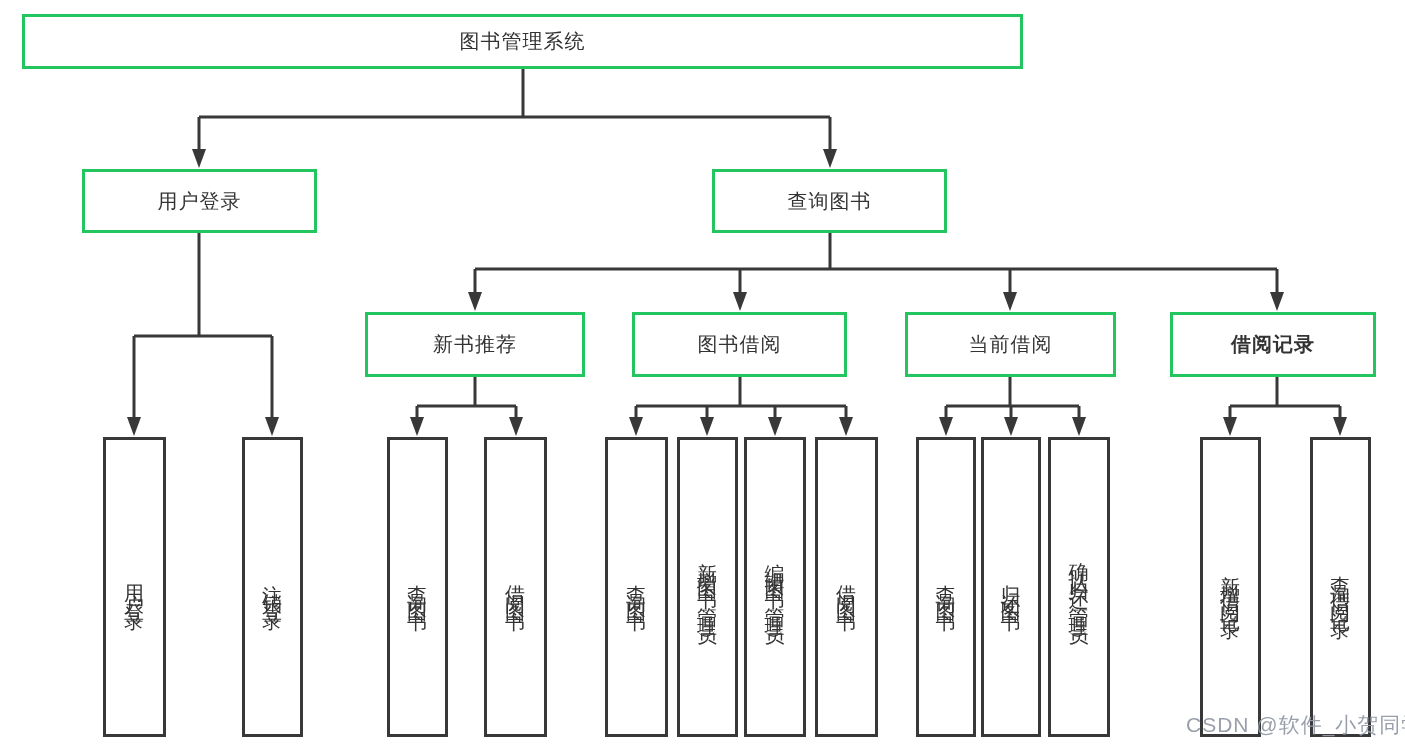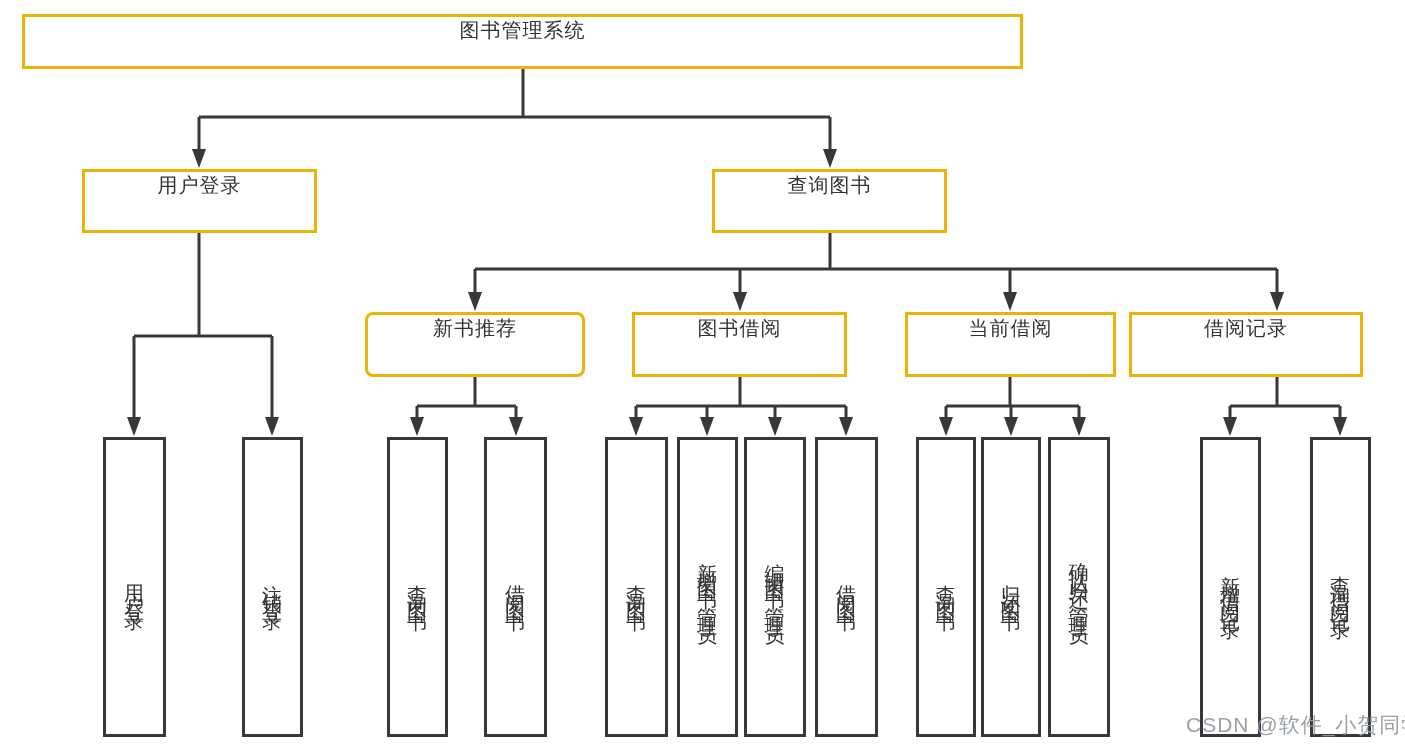--- a/index.html
+++ b/index.html
@@ -13,23 +13,24 @@
   }
   .wires {
     position: absolute;
     left: 0; top: 0;
     width: 1405px; height: 747px;
     z-index: 1;
   }
   .node {
     position: absolute;
     box-sizing: border-box;
-    border: 3px solid #eab308;
+    border: 3px solid #22c55e;
     background: #ffffff;
     display: flex;
+    align-items: center;
     justify-content: center;
     color: #333333;
     font-size: 20px;
     letter-spacing: 1px;
     z-index: 2;
   }
   .leaf {
     position: absolute;
     box-sizing: border-box;
     border: 3px solid #383838;
@@ -109,30 +110,30 @@
     <span>图书管理系统</span>
   </div>
 
   <div class="node" style="left:82px; top:169px; width:235px; height:64px;">
     <span>用户登录</span>
   </div>
   <div class="node" style="left:712px; top:169px; width:235px; height:64px;">
     <span>查询图书</span>
   </div>
 
-  <div class="node" style="left:365px; top:312px; width:220px; height:65px;border-radius:8px;">
+  <div class="node" style="left:365px; top:312px; width:220px; height:65px;">
     <span>新书推荐</span>
   </div>
   <div class="node" style="left:632px; top:312px; width:215px; height:65px;">
     <span>图书借阅</span>
   </div>
   <div class="node" style="left:905px; top:312px; width:211px; height:65px;">
     <span>当前借阅</span>
   </div>
-  <div class="node" style="left:1129px; top:312px; width:234px; height:65px;">
+  <div class="node" style="left:1170px; top:312px; width:206px; height:65px;font-weight:bold;">
     <span>借阅记录</span>
   </div>
 
   <div class="leaf" style="left:103px; top:437px; width:63px; height:300px;">
     <span class="vtext">用户登录</span>
   </div>
   <div class="leaf" style="left:242px; top:437px; width:61px; height:300px;">
     <span class="vtext">注销登录</span>
   </div>
 

